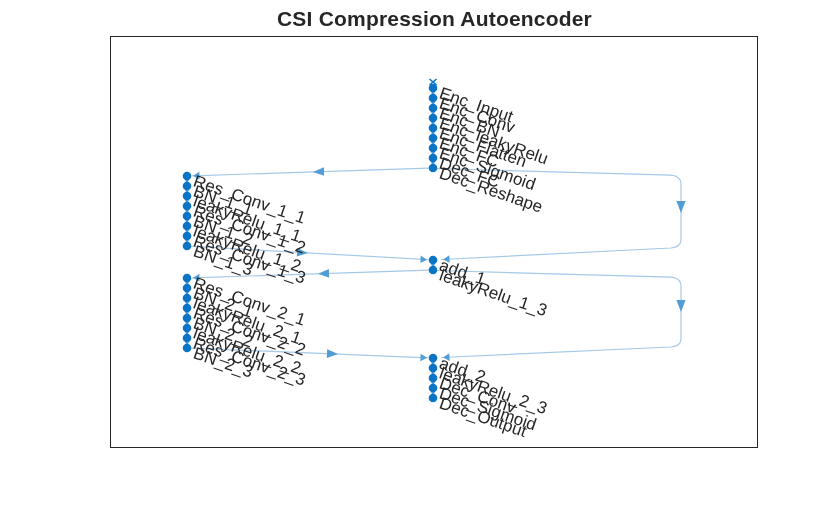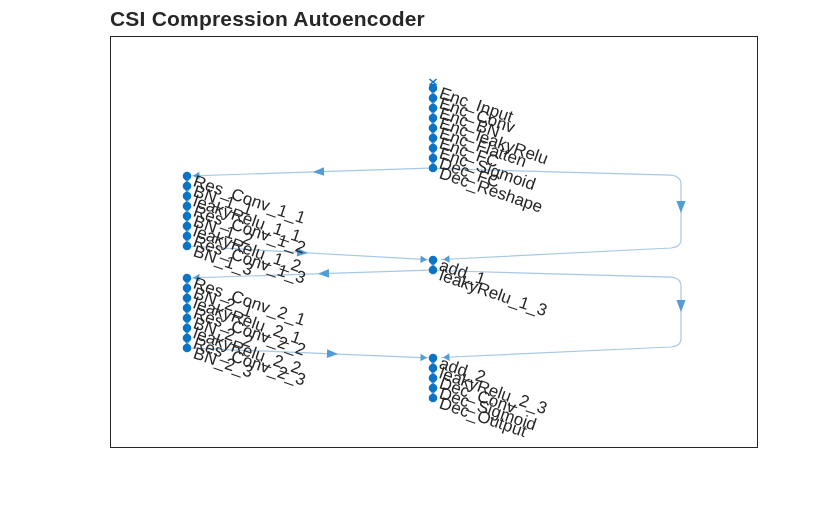--- a/index.html
+++ b/index.html
@@ -1,18 +1,18 @@
 <!DOCTYPE html>
 <html><head>
 <meta charset="utf-8">
 <style>
   html,body{margin:0;padding:0;background:#ffffff;}
   .fig{position:relative;width:840px;height:506px;background:#ffffff;overflow:hidden;
        font-family:"Liberation Sans","DejaVu Sans",sans-serif;}
-  .fig-title{position:absolute;left:110px;top:7px;width:649px;text-align:left;
+  .fig-title{position:absolute;left:110px;top:7px;width:649px;text-align:center;
        font-size:21px;font-weight:bold;color:#262626;letter-spacing:0.2px;}
   .axes-box{position:absolute;left:110px;top:36px;width:648px;height:412px;
        border:1.3px solid #262626;background:#ffffff;box-sizing:border-box;}
   #graph-svg{position:absolute;left:0;top:0;width:840px;height:506px;}
   #labels{position:absolute;left:0;top:0;width:840px;height:506px;pointer-events:none;}
   .node-label{position:absolute;height:18px;line-height:18px;font-size:17px;color:#262626;
        white-space:nowrap;transform-origin:0 50%;}
 </style>
 </head>
 <body>

